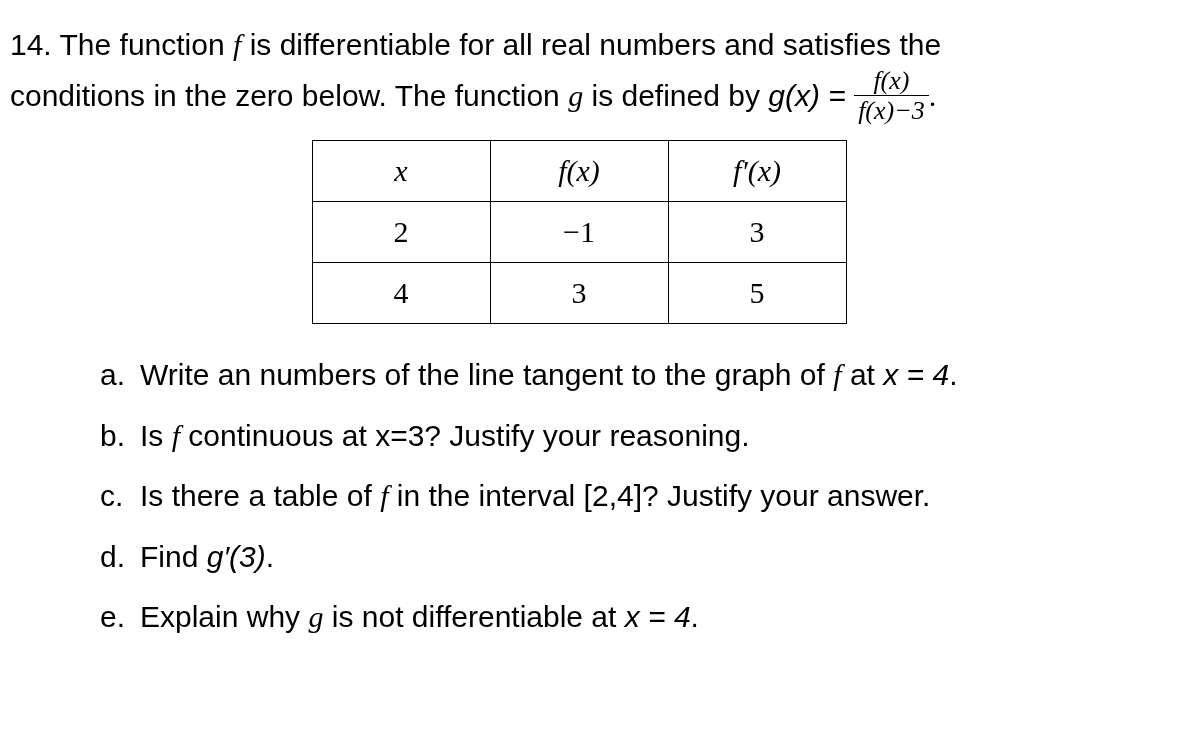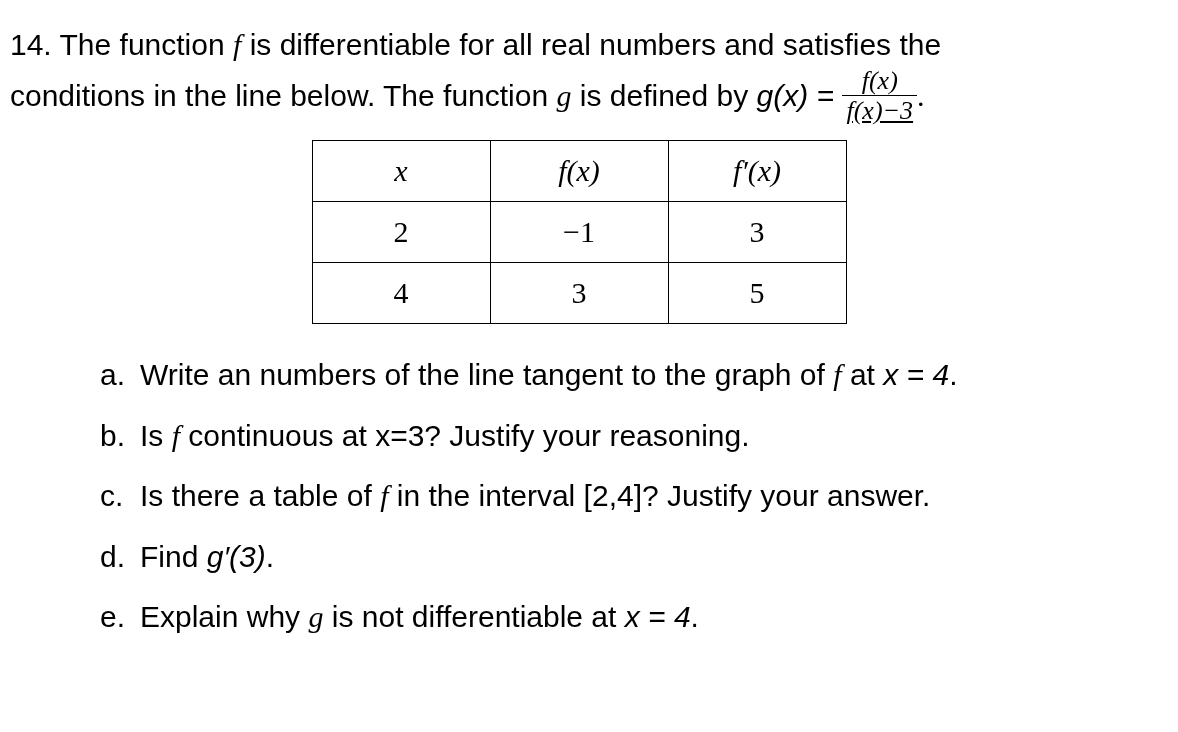--- a/index.html
+++ b/index.html
@@ -40,21 +40,20 @@
     top: -2px;
   }
   .frac .num {
     display: block;
     padding: 0 4px 1px 4px;
     border-bottom: 1.5px solid #000;
   }
   .frac .den {
     display: block;
     padding: 1px 4px 0 4px;
-    text-decoration: underline;
   }
   .eq {
     font-family: Liberation Sans, sans-serif;
   }
   table.data {
     border-collapse: collapse;
     margin: 14px auto 28px auto;
   }
   table.data td, table.data th {
     border: 1.5px solid #000;
@@ -86,21 +85,21 @@
   }
 </style>
 </head>
 <body>
 
 <div class="page">
 
   <div class="problem-stem">
     <span>14.</span>
     <span>The function </span><span class="mathit">f</span><span> is differentiable for all real numbers and satisfies the</span><br>
-    <span>conditions in the line below. The function </span><span class="mathit">g</span><span> is defined by </span><span class="mathit eq">g(x) = </span><span class="frac"><span class="num">f(x)</span><span class="den">f(x)−3</span></span><span class="mathrm">.</span>
+    <span>conditions in the zero below. The function </span><span class="mathit">g</span><span> is defined by </span><span class="mathit eq">g(x) = </span><span class="frac"><span class="num">f(x)</span><span class="den">f(x)−3</span></span><span class="mathrm">.</span>
   </div>
 
   <table class="data">
     <tbody>
         <tr>
       <th>x</th>
       <th>f(x)</th>
       <th>f′(x)</th>
     </tr>
     <tr>

